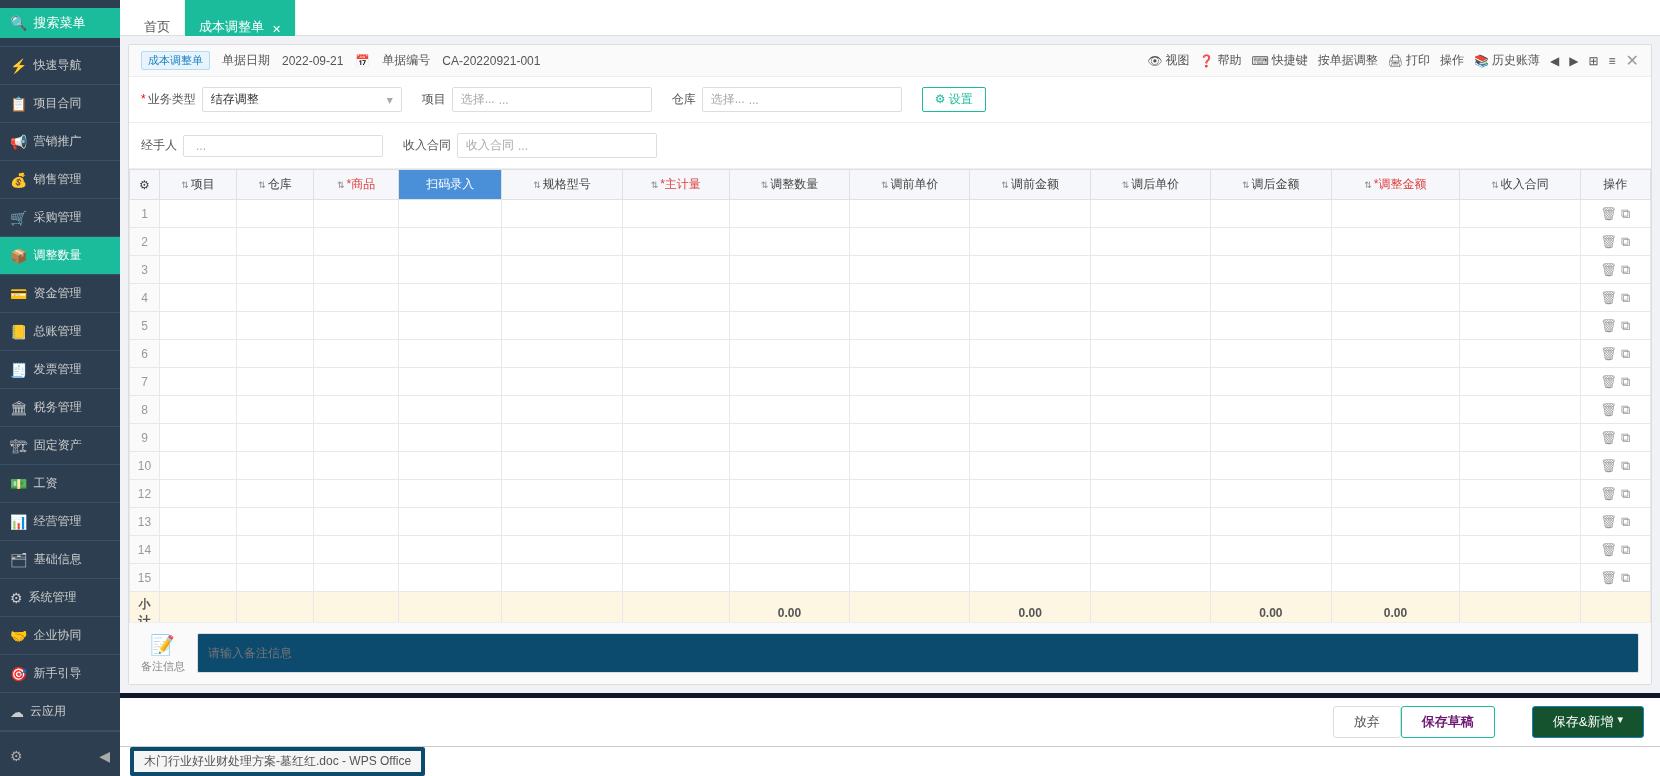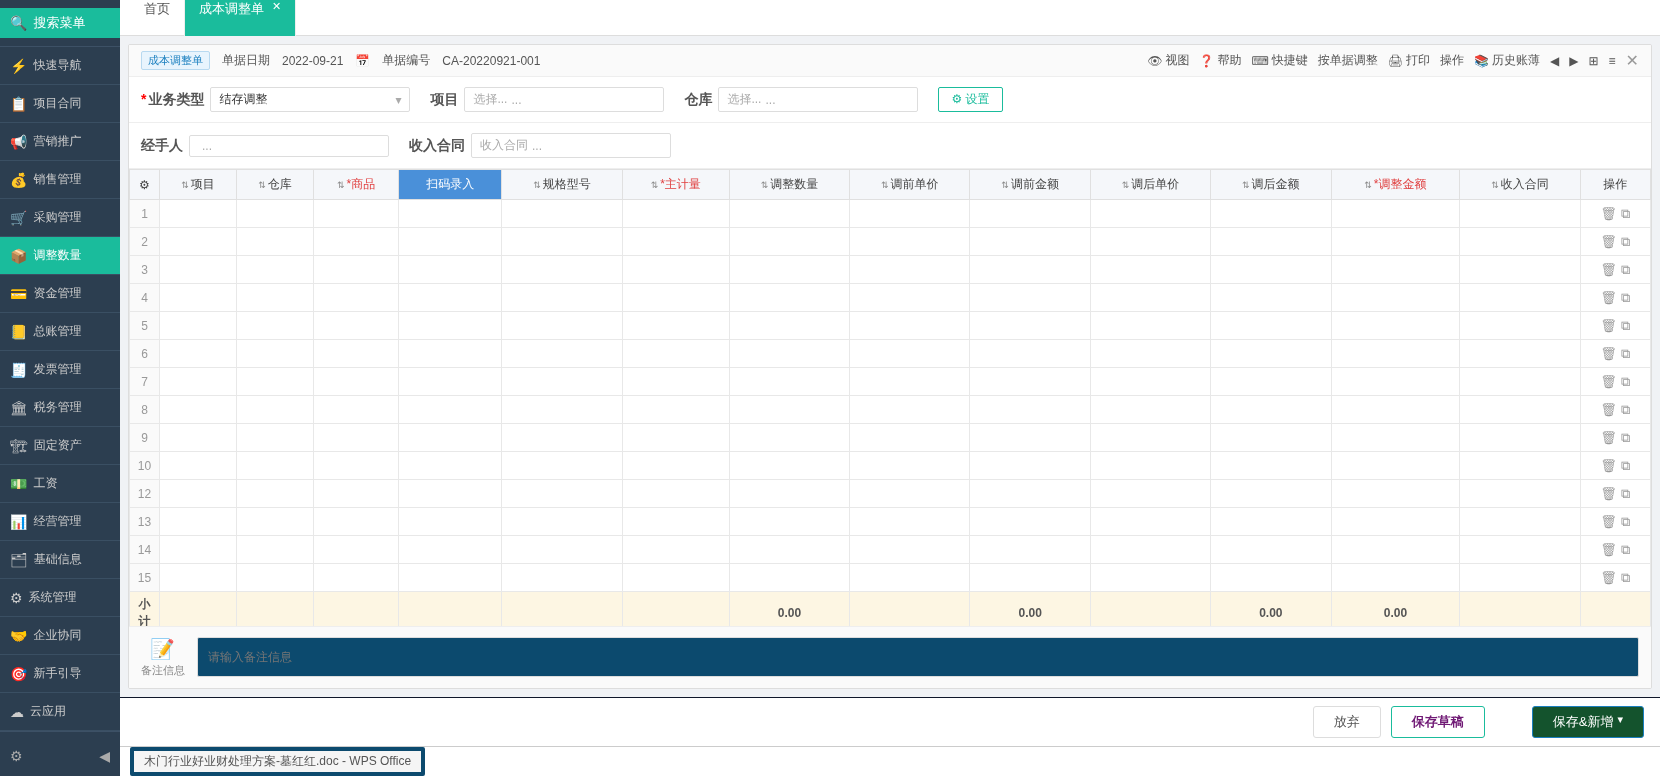--- a/index.html
+++ b/index.html
@@ -15,40 +15,40 @@
     .sidebar-item { display: flex; align-items: center; padding: 10px 10px; cursor: pointer; font-size: 12px; color: #ccc; border-bottom: 1px solid #3a4f63; }
     .sidebar-item.active { background: #1abc9c; color: #fff; }
     .sidebar-item .icon { margin-right: 6px; font-size: 14px; }
     .sidebar-bottom { margin-top: auto; border-top: 1px solid #3d5166; padding: 8px 0; }
 
     
     .main-content { flex: 1; display: flex; flex-direction: column; overflow: hidden; background: #f0f2f5; }
 
     
     .tab-bar { display: flex; align-items: center; background: #fff; border-bottom: 1px solid #ddd; padding: 0 10px; height: 36px; flex-shrink: 0; }
-    .tab { display: flex; align-items: flex-start; padding: 0 14px; height: 36px; cursor: pointer; font-size: 13px; color: #555; border-right: 1px solid #eee; }
+    .tab { display: flex; align-items: flex-end; padding: 0 14px; height: 36px; cursor: pointer; font-size: 13px; color: #555; border-right: 1px solid #eee; }
     .tab.active { background: #1abc9c; color: #fff; }
     .tab .close-btn { margin-left: 8px; font-size: 11px; cursor: pointer; }
 
     
     .doc-area { flex: 1; overflow: hidden; display: flex; flex-direction: column; background: #f0f2f5; padding: 8px; }
 
     
     .form-panel { background: #fff; border: 1px solid #ddd; border-radius: 2px; flex: 1; display: flex; flex-direction: column; overflow: hidden; }
 
     
     .form-toolbar { display: flex; align-items: center; padding: 6px 12px; border-bottom: 1px solid #eee; background: #fafafa; flex-shrink: 0; gap: 12px; font-size: 12px; color: #555; }
     .form-toolbar .doc-badge { background: #e8f4fd; color: #1a7fbf; border: 1px solid #b8d9f0; padding: 1px 6px; border-radius: 2px; font-size: 11px; }
     .form-toolbar-right { margin-left: auto; display: flex; align-items: center; gap: 10px; }
     .form-toolbar-right .tool-btn { cursor: pointer; color: #555; font-size: 12px; display: flex; align-items: center; gap: 3px; }
 
     
     .form-fields { padding: 10px 12px; border-bottom: 1px solid #eee; display: flex; flex-wrap: wrap; gap: 8px 20px; flex-shrink: 0; }
     .form-field { display: flex; align-items: center; gap: 6px; }
-    .form-field label { font-size: 14px; color: #555; white-space: nowrap; font-weight: bold; }
+    .form-field label { font-size: 12px; color: #555; white-space: nowrap; }
     .form-field label.required::before { content: '*'; color: red; margin-right: 2px; }
     .form-field .field-value { display: flex; align-items: center; border: 1px solid #ddd; border-radius: 2px; padding: 3px 8px; min-width: 150px; background: #fff; font-size: 12px; color: #333; }
     .form-field .field-value .dots { color: #aaa; margin-left: 4px; }
     .form-field .field-value .arrow { color: #aaa; margin-left: auto; }
     .form-field .field-value-wide { min-width: 200px; }
 
     
     .table-area { flex: 1; overflow: auto; }
     table { width: 100%; border-collapse: collapse; font-size: 12px; }
     table th { background: #f5f7fa; border: 1px solid #e0e0e0; padding: 6px 4px; text-align: center; font-weight: normal; color: #444; white-space: nowrap; position: sticky; top: 0; z-index: 2; }
@@ -60,21 +60,21 @@
     .action-icons { display: flex; gap: 4px; justify-content: center; }
     .action-icon { cursor: pointer; color: #999; font-size: 13px; }
 
     
     .remark-area { display: flex; align-items: flex-start; padding: 10px 12px; border-top: 1px solid #eee; background: #fafafa; flex-shrink: 0; }
     .remark-icon { display: flex; flex-direction: column; align-items: center; margin-right: 12px; color: #888; font-size: 11px; }
     .remark-icon .icon-img { font-size: 20px; margin-bottom: 2px; color: #1abc9c; }
     .remark-input { flex: 1; border: 1px solid #ddd; border-radius: 2px; padding: 6px 10px; font-size: 12px; color: #aaa; background: #0c4a6e; min-height: 40px; }
 
     
-    .bottom-bar { display: flex; align-items: center; justify-content: flex-end; padding: 8px 16px; background: #fff; border-top: 1px solid #0f172a; gap: 10px; flex-shrink: 0; }
+    .bottom-bar { display: flex; align-items: center; justify-content: flex-end; padding: 8px 16px; background: #fff; border-top: 5px solid #0f172a; flex-shrink: 0; }
     .btn { padding: 6px 20px; border-radius: 3px; border: 1px solid #ddd; cursor: pointer; font-size: 13px; }
     .btn-default { background: #fff; color: #555; }
     .btn-save { background: #fff; color: #701a75; border-color: #1abc9c; font-weight: bold; }
     .btn-primary { background: #14532d; color: #fff; border-color: #1a7fbf; display: flex; align-items: flex-start; gap: 4px; margin-left: 37px; }
     .btn-primary .arrow { font-size: 11px; }
 
     
     .taskbar { height: 30px; background: #fff; border-top: 1px solid #ccc; display: flex; align-items: center; padding: 0 10px; font-size: 12px; color: #555; flex-shrink: 0; gap: 6px; }
     .taskbar-item { padding: 2px 10px; border: 4px solid #0c4a6e; border-radius: 2px; cursor: pointer; background: #f5f5f5; }
 

